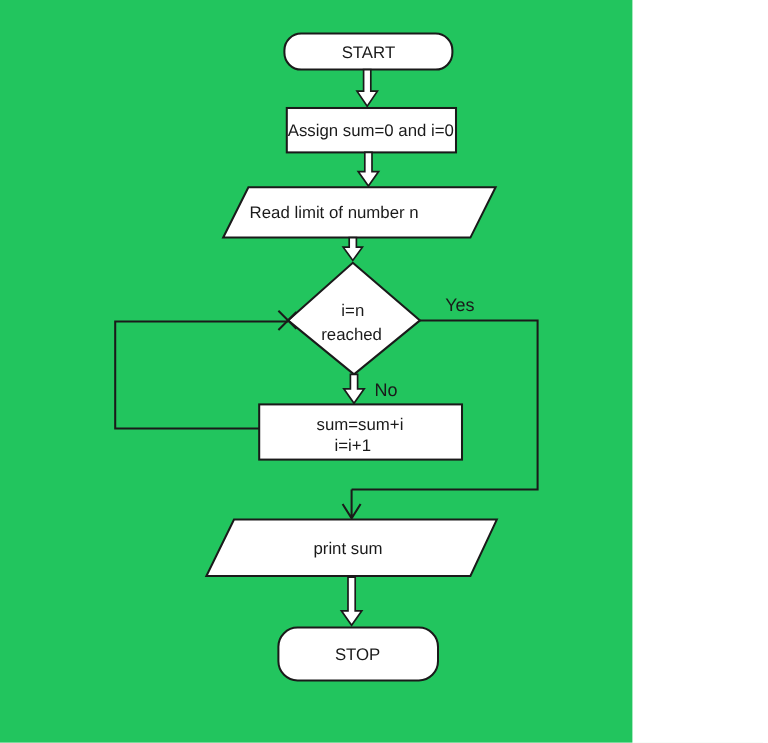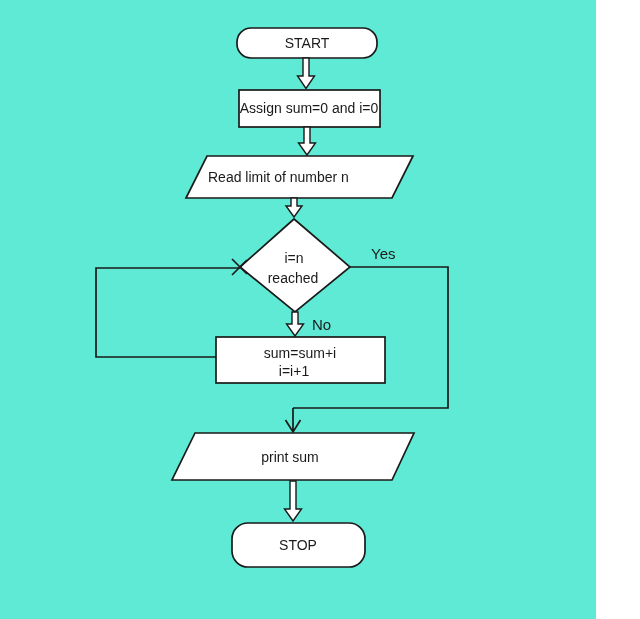--- a/index.html
+++ b/index.html
@@ -2,23 +2,23 @@
 <html><head>
 <meta charset="utf-8">
 <style>
   html, body {
     margin: 0;
     padding: 0;
     background: #ffffff;
   }
   .canvas {
     position: relative;
-    width: 596px;
+    width: 527px;
     height: 619px;
-    background: #5eead4;
+    background: #22c55e;
     font-family: "Liberation Sans", sans-serif;
     overflow: hidden;
   }
   svg {
     position: absolute;
     top: 0;
     left: 0;
   }
   .shape {
     fill: #ffffff;

